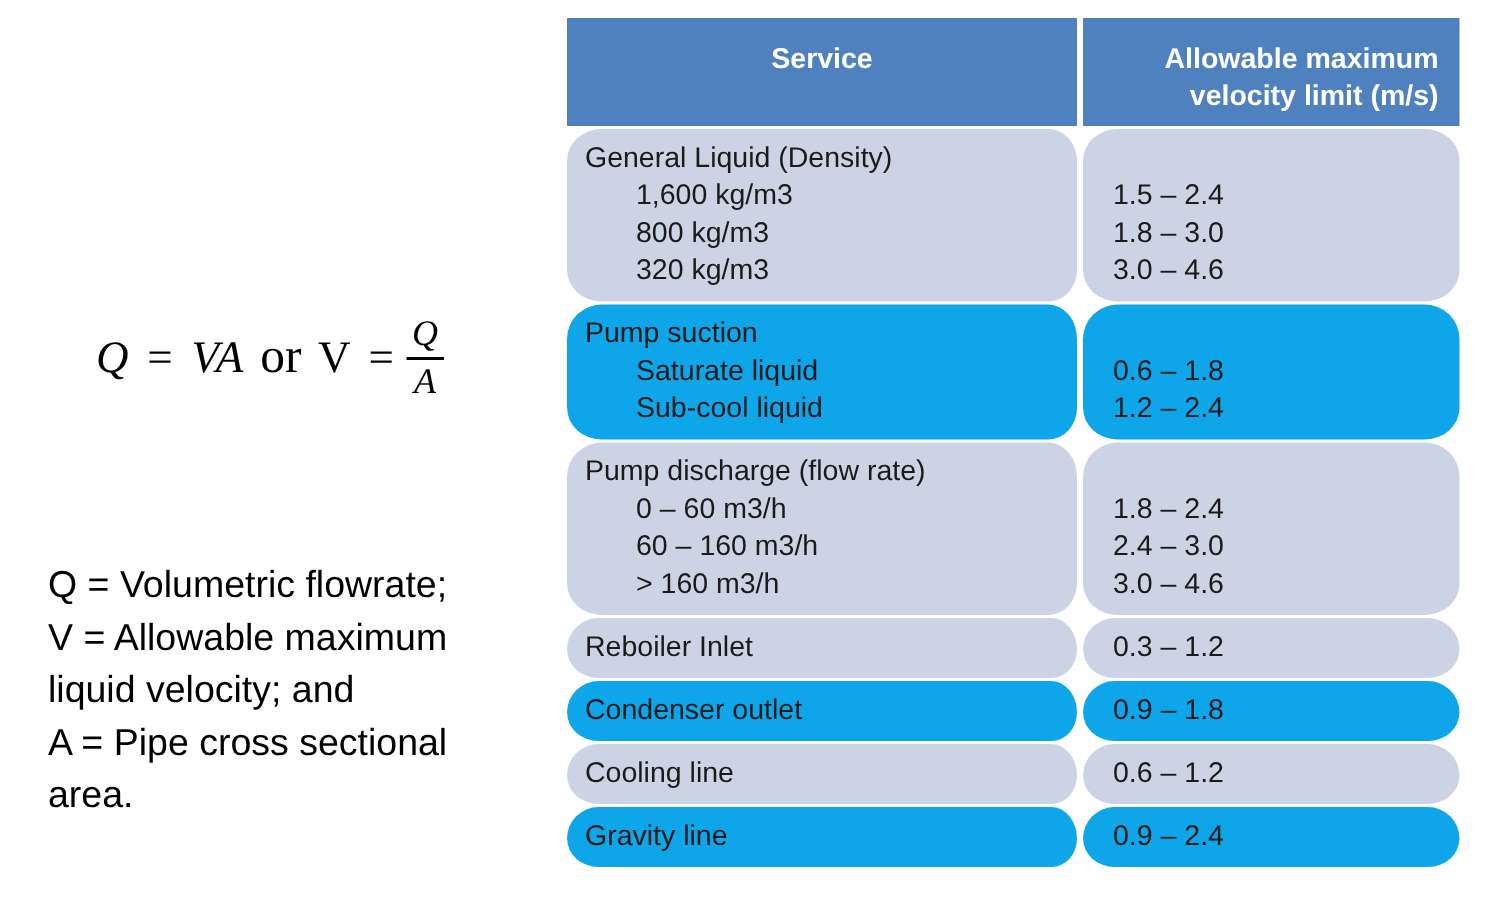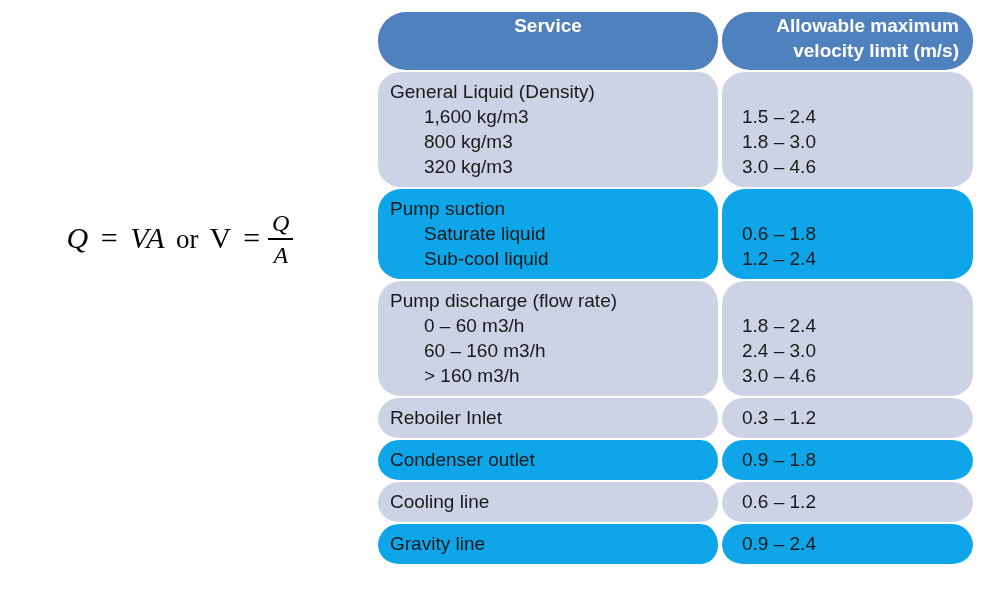--- a/index.html
+++ b/index.html
@@ -43,21 +43,21 @@
   }
   #equation-block .mup {
     font-style: normal;
   }
   #equation-block .mop {
     font-style: normal;
     padding: 0 5px;
   }
   #equation-block .mword {
     font-style: normal;
-    font-size: 27px;
+    font-size: 33px;
     padding: 0 4px;
   }
   .frac {
     display: inline-block;
     vertical-align: middle;
     text-align: center;
     font-size: 24px;
     line-height: 1.1;
     position: relative;
     top: -2px;
@@ -106,24 +106,23 @@
   }
   #velocity-table col.c-service { width: 344px; }
   #velocity-table col.c-limit   { width: 251px; }
 
   #velocity-table th {
     background: #4E81BD;
     color: #ffffff;
     font-weight: bold;
     font-size: 19px;
     line-height: 25px;
-    padding: 1px 14px 7px 14px;
+    padding: 15px 14px 7px 14px;
     vertical-align: top;
     border-right: 4px solid #ffffff;
-    border-radius: 28px;
   }
   #velocity-table th.th-service {
     text-align: center;
   }
   #velocity-table th.th-limit {
     text-align: right;
     border-right: none;
   }
 
   #velocity-table td {
@@ -156,20 +155,27 @@
 
   <div id="equation-block">
     <span class="mi">Q</span>
     <span class="mop">=</span>
     <span class="mi">V</span><span class="mi">A</span>
     <span class="mword">or</span>
     <span class="mup">V</span>
     <span class="mop">=</span><span class="frac"><span class="num">Q</span><span class="bar"></span><span class="den">A</span></span>
   </div>
 
+  <div id="legend-block">
+    <div class="legend-line">Q = Volumetric flowrate;</div>
+    <div class="legend-line">V = Allowable maximum</div>
+    <div class="legend-line">liquid velocity; and</div>
+    <div class="legend-line">A = Pipe cross sectional</div>
+    <div class="legend-line">area.</div>
+  </div>
 
 </div>
 
 <table id="velocity-table">
   <colgroup>
     <col class="c-service">
     <col class="c-limit">
   </colgroup>
   <thead>
     <tr>

